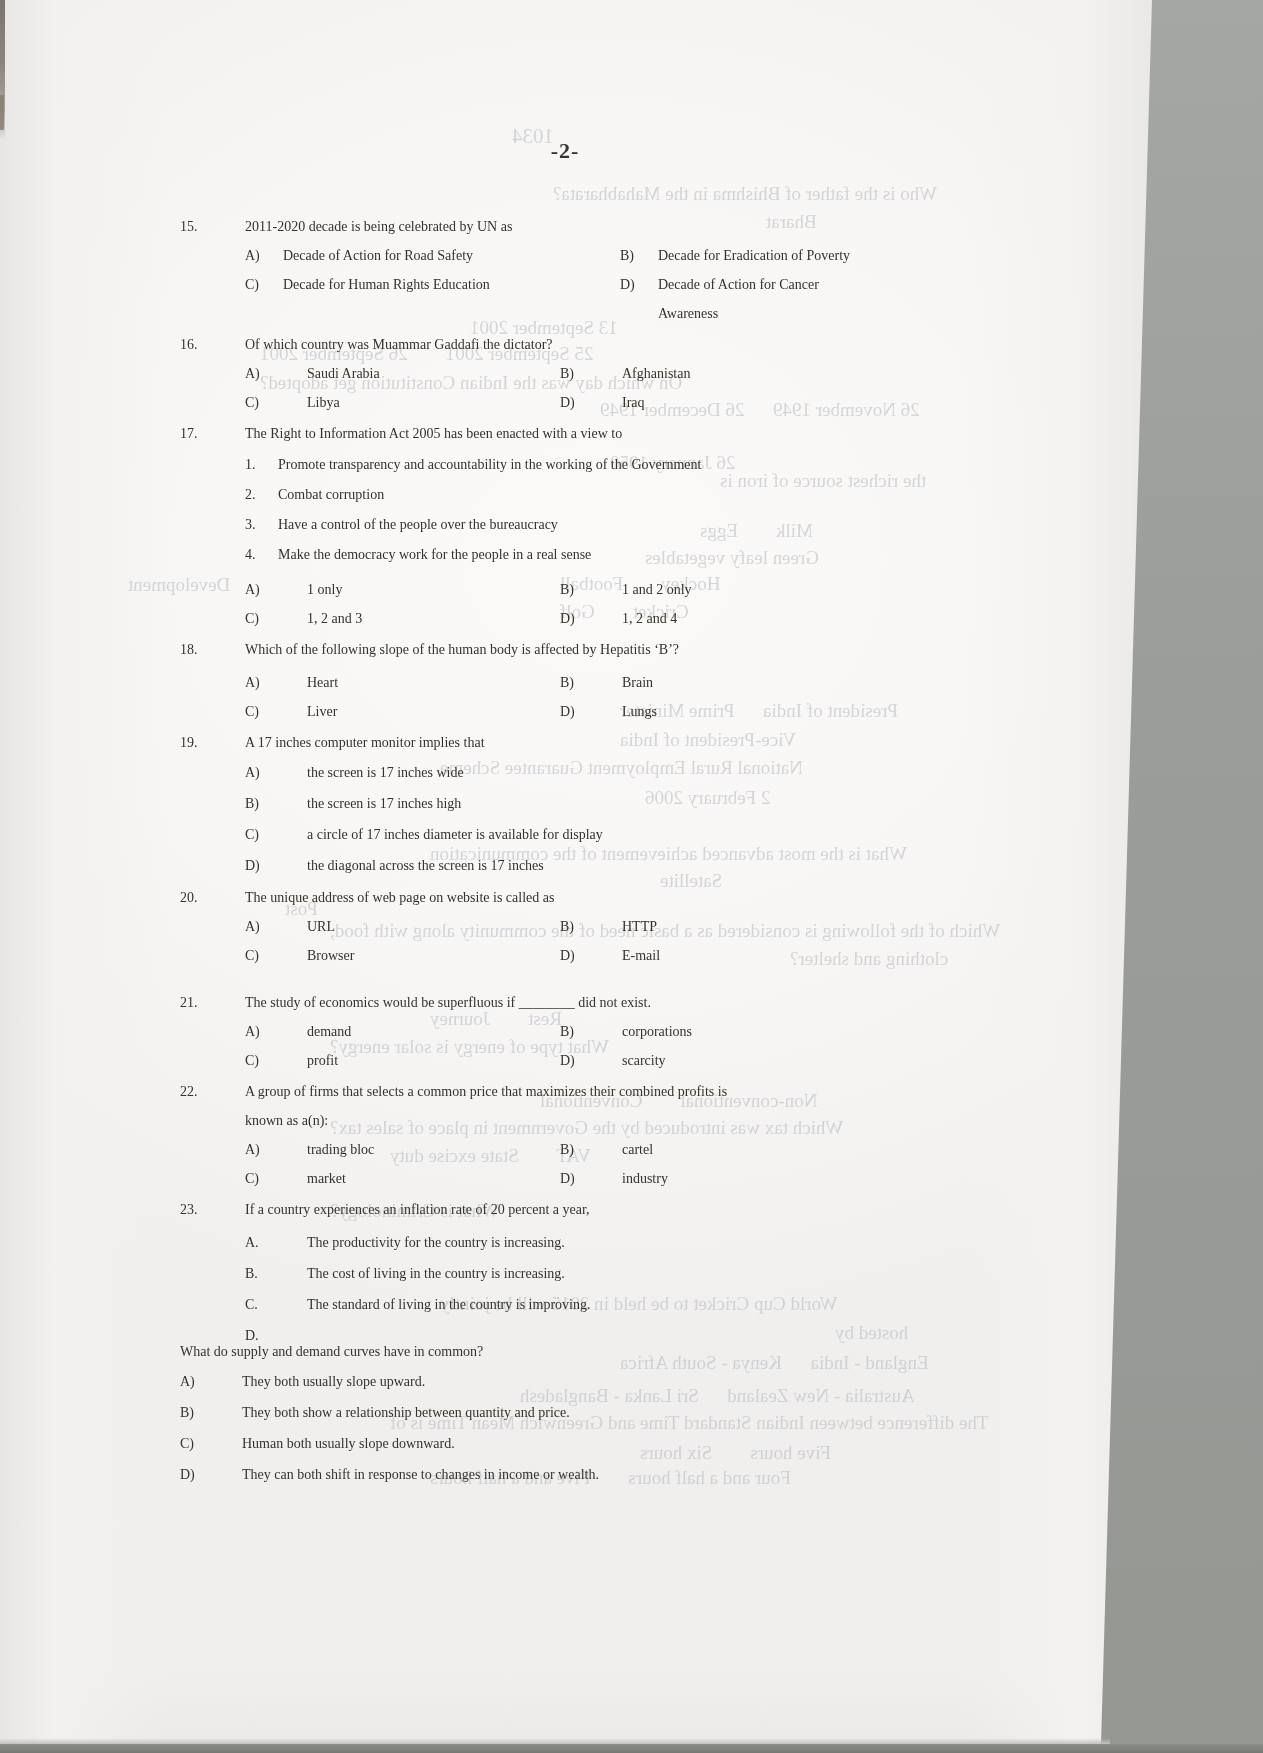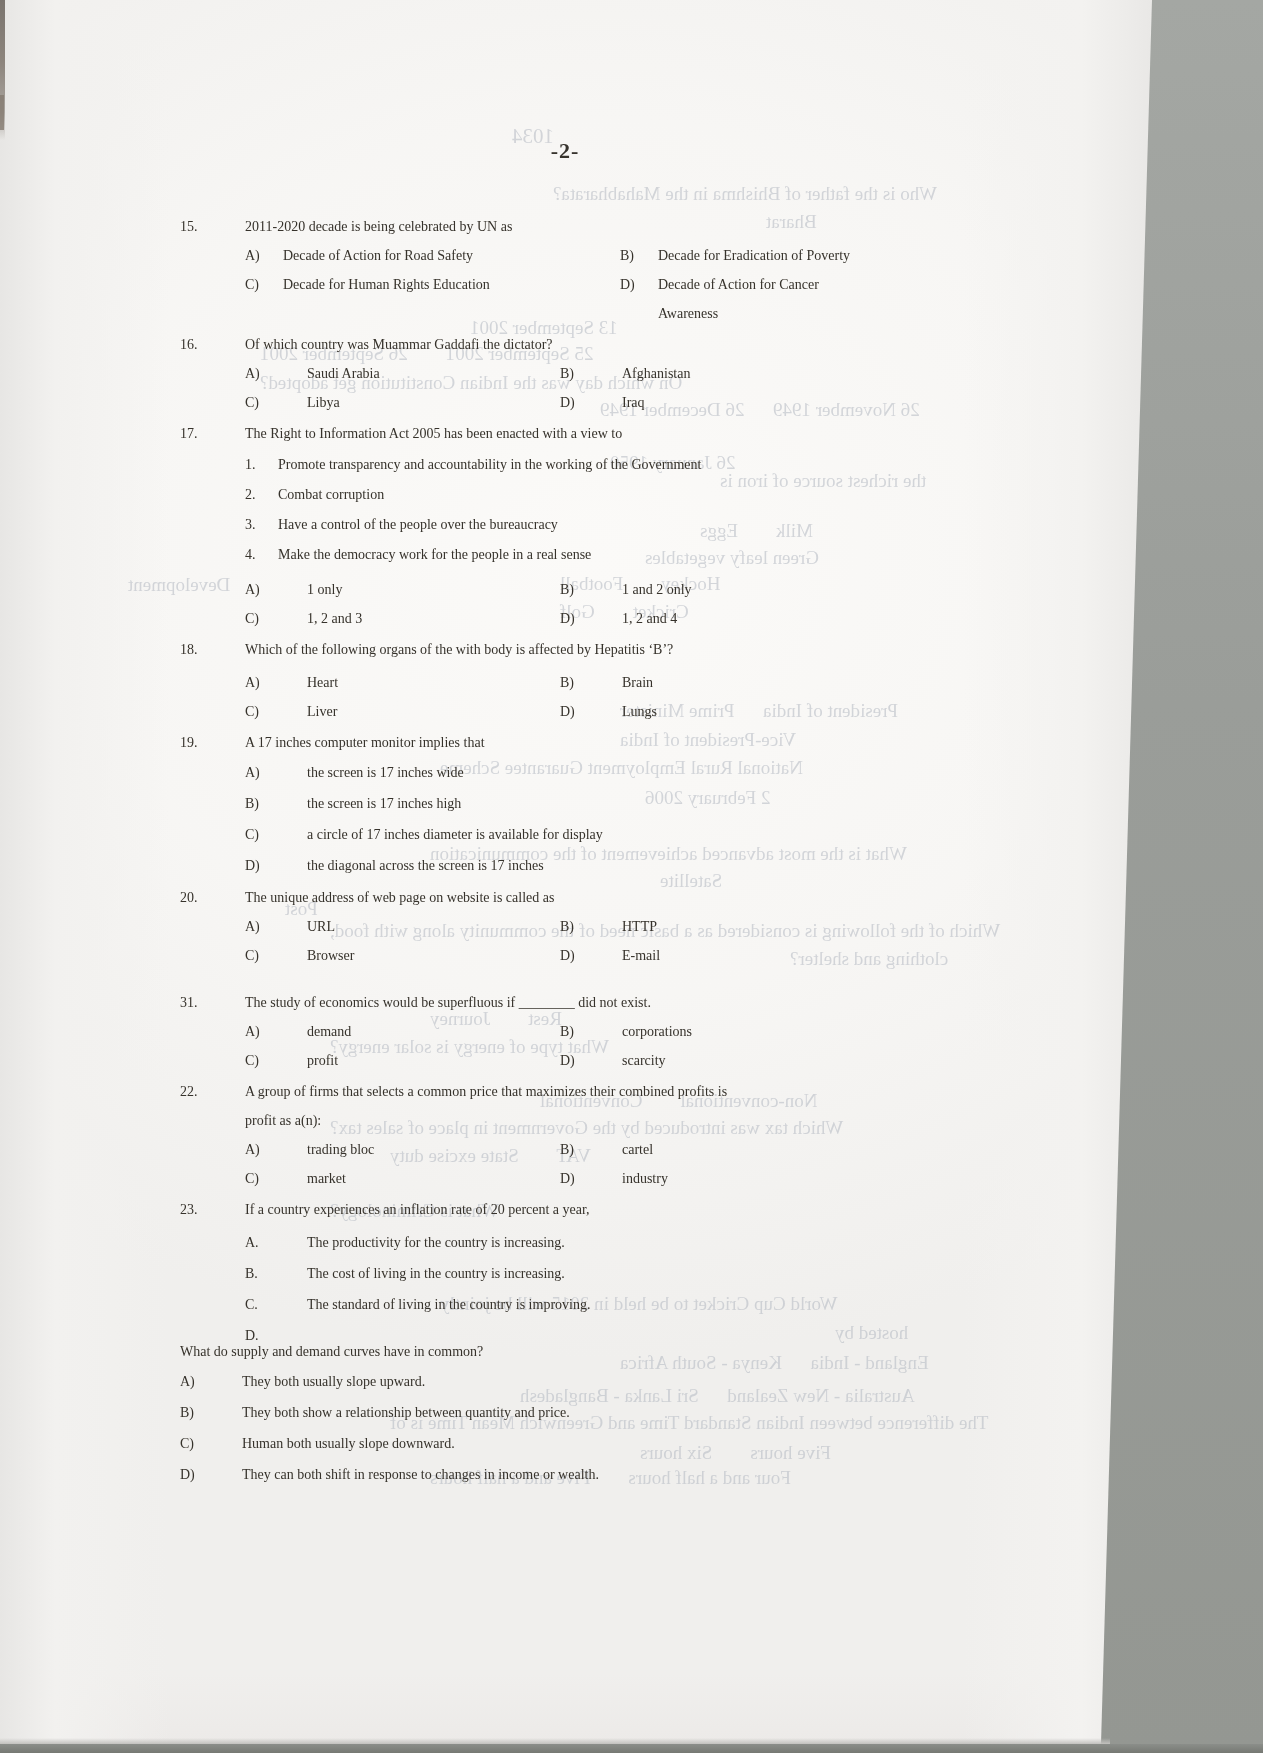--- a/index.html
+++ b/index.html
@@ -202,21 +202,21 @@
                   <div class="tl">1, 2 and 4</div>
                 </div>
               </div>
             </div>
           </div>
         </div>
         <div class="q qi3">
           <div class="qnum">18.</div>
           <div class="qbody">
             <div class="stem">
-              <div class="stem-line">Which of the following organs of the with body is affected by Hepatitis ‘B’?</div>
+              <div class="stem-line">Which of the following slope of the human body is affected by Hepatitis ‘B’?</div>
             </div>
             <div class="opts std2">
               <div class="orow">
                 <span class="olabel">A)</span>
                 <div class="otext opt-a">
                   <div class="tl">Heart</div>
                 </div>
                 <span class="olabel">B)</span>
                 <div class="otext opt-b">
                   <div class="tl">Brain</div>
@@ -293,21 +293,21 @@
                 </div>
                 <span class="olabel">D)</span>
                 <div class="otext opt-d">
                   <div class="tl">E-mail</div>
                 </div>
               </div>
             </div>
           </div>
         </div>
         <div class="q qi6">
-          <div class="qnum">31.</div>
+          <div class="qnum">21.</div>
           <div class="qbody">
             <div class="stem">
               <div class="stem-line">The study of economics would be superfluous if ________ did not exist.</div>
             </div>
             <div class="opts std2">
               <div class="orow">
                 <span class="olabel">A)</span>
                 <div class="otext opt-a">
                   <div class="tl">demand</div>
                 </div>
@@ -327,21 +327,21 @@
                 </div>
               </div>
             </div>
           </div>
         </div>
         <div class="q qi7">
           <div class="qnum">22.</div>
           <div class="qbody">
             <div class="stem">
               <div class="stem-line">A group of firms that selects a common price that maximizes their combined profits is</div>
-              <div class="stem-line">profit as a(n):</div>
+              <div class="stem-line">known as a(n):</div>
             </div>
             <div class="opts std2">
               <div class="orow">
                 <span class="olabel">A)</span>
                 <div class="otext opt-a">
                   <div class="tl">trading bloc</div>
                 </div>
                 <span class="olabel">B)</span>
                 <div class="otext opt-b">
                   <div class="tl">cartel</div>

